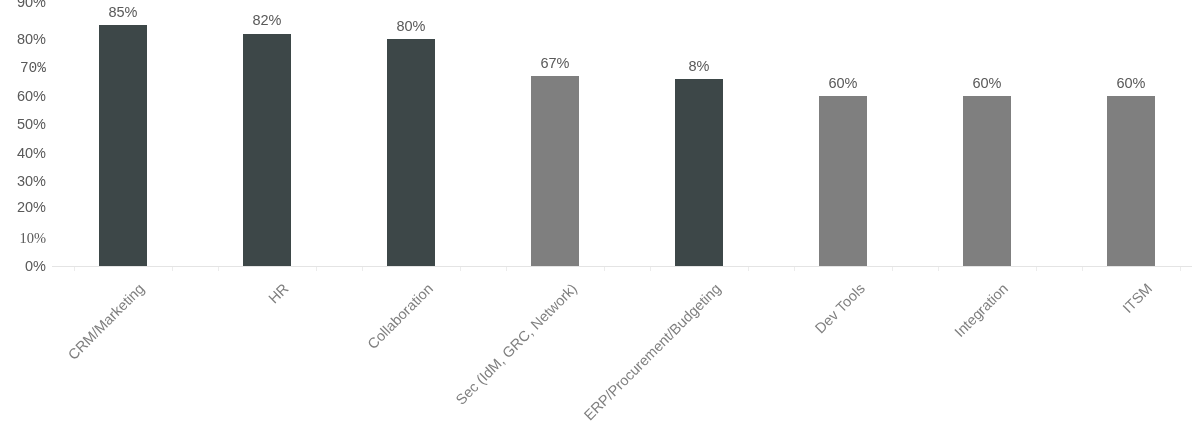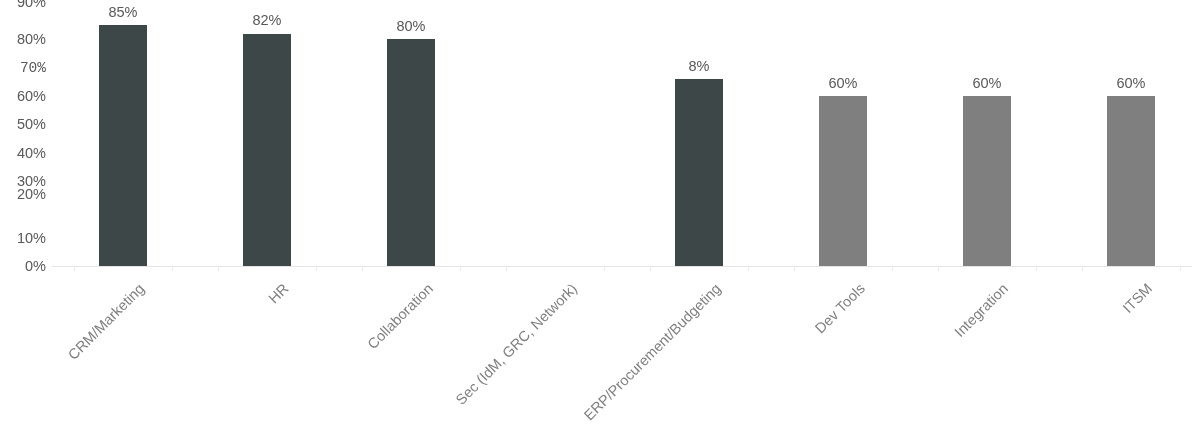--- a/index.html
+++ b/index.html
@@ -113,22 +113,22 @@
 <div id="chart-root">
 
   <div class="y-axis">
       <div class="y-tick-label" style="top: 2px;">90%</div>
       <div class="y-tick-label" style="top: 39.3333px;">80%</div>
       <div class="y-tick-label" style="top: 67.6667px; font-family: Liberation Mono, monospace;">70%</div>
       <div class="y-tick-label" style="top: 96px;">60%</div>
       <div class="y-tick-label" style="top: 124.333px;">50%</div>
       <div class="y-tick-label" style="top: 152.667px;">40%</div>
       <div class="y-tick-label" style="top: 181px;">30%</div>
-      <div class="y-tick-label" style="top: 194px;">20%</div>
-      <div class="y-tick-label" style="top: 237.667px;">10%</div>
+      <div class="y-tick-label" style="top: 207px;">20%</div>
+      <div class="y-tick-label" style="top: 237.667px; font-family: Liberation Serif, serif;">10%</div>
       <div class="y-tick-label" style="top: 266px;">0%</div>
     </div>
 
   <div class="plot-area">
     <div class="axis-line"></div>
   <div class="bar" style="left: 99px; width: 48px; bottom: 1px; height: 240.833px;">
         <div class="bar-rect" style="height: 100%; background: rgb(61, 71, 72);"></div>
         <div class="bar-value" style="bottom: 246.833px;">85%</div>
       </div>
       <div class="tick-mark" style="left: 74px;"></div>
@@ -138,20 +138,24 @@
         <div class="bar-value" style="bottom: 238.333px;">82%</div>
       </div>
       <div class="tick-mark" style="left: 218px;"></div>
       <div class="tick-mark" style="left: 316px;"></div>
       <div class="bar" style="left: 387px; width: 48px; bottom: 1px; height: 226.667px;">
         <div class="bar-rect" style="height: 100%; background: rgb(61, 71, 72);"></div>
         <div class="bar-value" style="bottom: 232.667px;">80%</div>
       </div>
       <div class="tick-mark" style="left: 362px;"></div>
       <div class="tick-mark" style="left: 460px;"></div>
+      <div class="bar" style="left: 531px; width: 48px; bottom: 1px; height: 189.833px;">
+        <div class="bar-rect" style="height: 100%; background: rgb(127, 127, 127);"></div>
+        <div class="bar-value" style="bottom: 195.833px;">67%</div>
+      </div>
       <div class="tick-mark" style="left: 506px;"></div>
       <div class="tick-mark" style="left: 604px;"></div>
       <div class="bar" style="left: 675px; width: 48px; bottom: 1px; height: 187px;">
         <div class="bar-rect" style="height: 100%; background: rgb(61, 71, 72);"></div>
         <div class="bar-value" style="bottom: 193px;">8%</div>
       </div>
       <div class="tick-mark" style="left: 650px;"></div>
       <div class="tick-mark" style="left: 748px;"></div>
       <div class="bar" style="left: 819px; width: 48px; bottom: 1px; height: 170px;">
         <div class="bar-rect" style="height: 100%; background: rgb(127, 127, 127);"></div>

